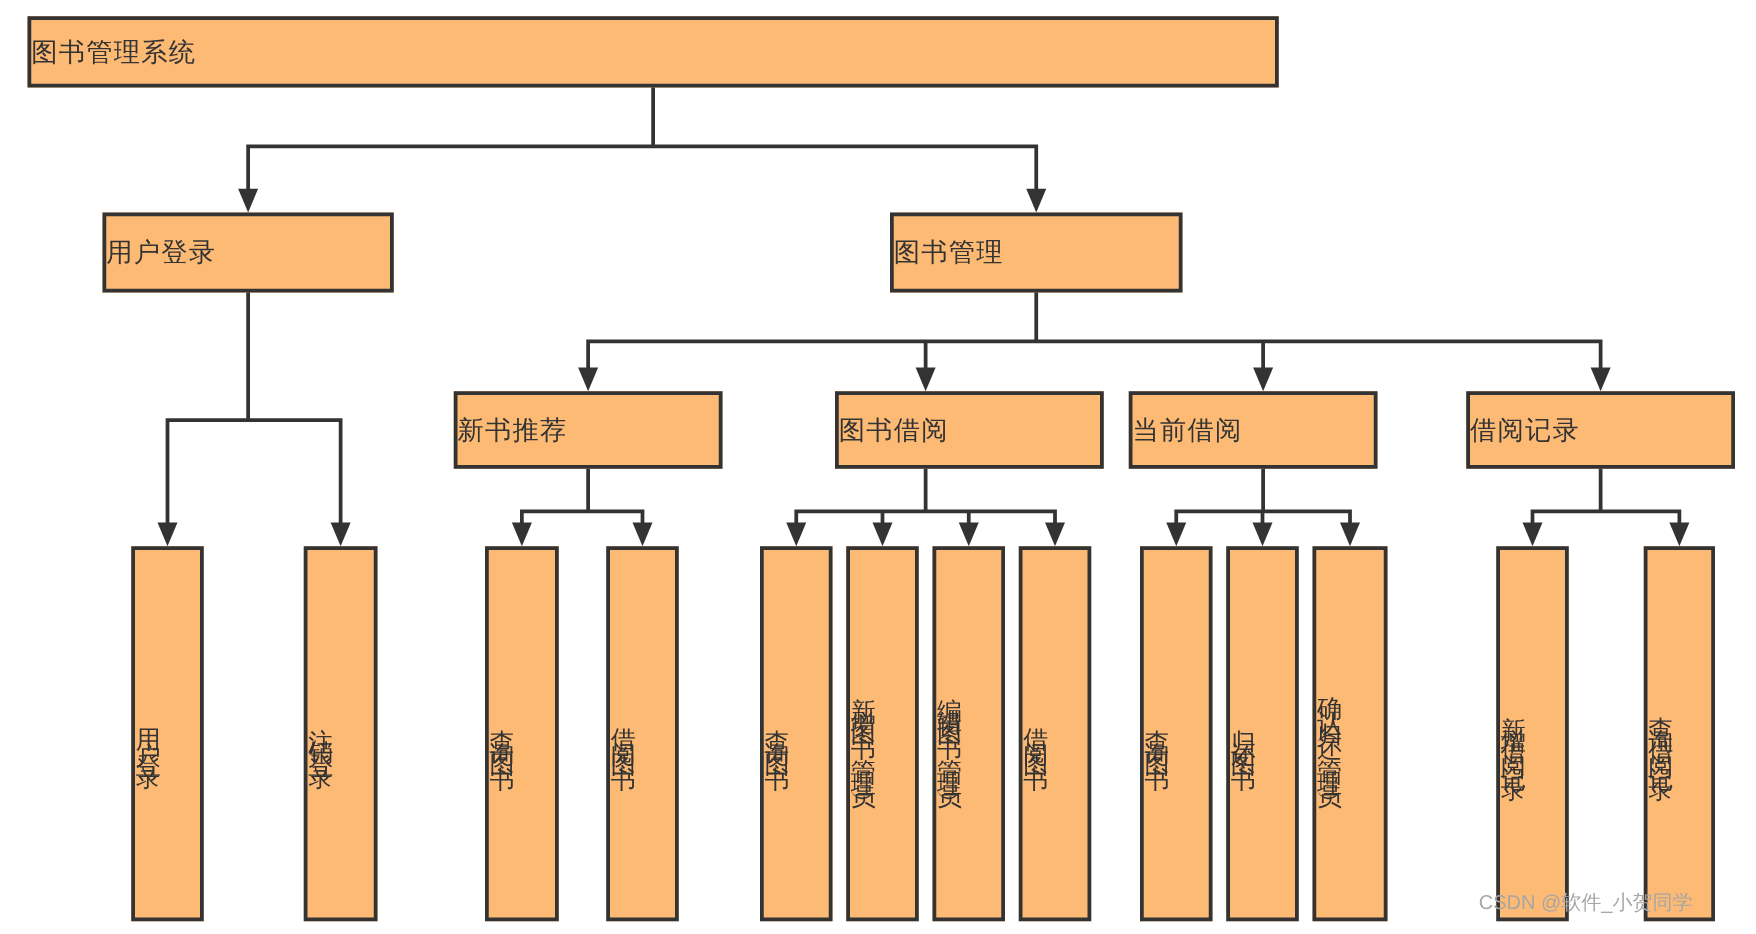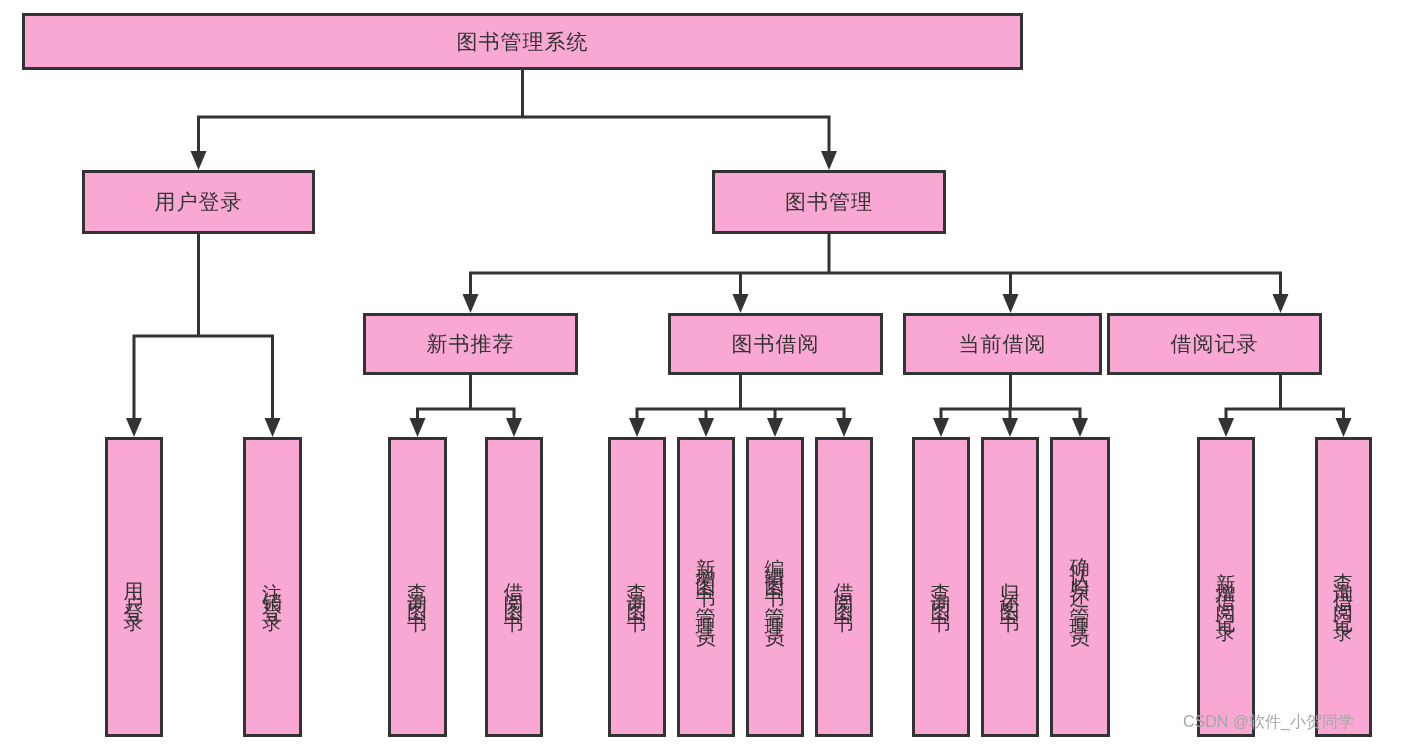--- a/index.html
+++ b/index.html
@@ -13,24 +13,24 @@
   }
   #connector-layer {
     position: absolute;
     left: 0; top: 0;
     width: 1405px; height: 747px;
   }
   .box {
     position: absolute;
     box-sizing: border-box;
     border: 3px solid #333333;
-    background: #f9a8d4;
+    background: #fdba74;
     display: flex;
     align-items: center;
-    justify-content: center;
+    justify-content: flex-start;
     color: #333333;
   }
   .hlabel {
     font-size: 21px;
     letter-spacing: 1px;
     white-space: nowrap;
   }
   .leaf .vlabel {
     writing-mode: vertical-rl;
     text-orientation: mixed;
@@ -107,21 +107,21 @@
 
   <div class="box" style="left:363px; top:313px; width:215px; height:62px;">
     <span class="hlabel">新书推荐</span>
   </div>
   <div class="box" style="left:668px; top:313px; width:215px; height:62px;">
     <span class="hlabel">图书借阅</span>
   </div>
   <div class="box" style="left:903px; top:313px; width:199px; height:62px;font-family:Liberation Serif, serif;">
     <span class="hlabel">当前借阅</span>
   </div>
-  <div class="box" style="left:1107px; top:313px; width:215px; height:62px;">
+  <div class="box" style="left:1173px; top:313px; width:215px; height:62px;">
     <span class="hlabel">借阅记录</span>
   </div>
 
   <div class="box leaf" style="left:105px; top:437px; width:58px; height:300px;">
     <span class="vlabel">用户登录</span>
   </div>
   <div class="box leaf" style="left:243px; top:437px; width:59px; height:300px;">
     <span class="vlabel">注销登录</span>
   </div>
 

